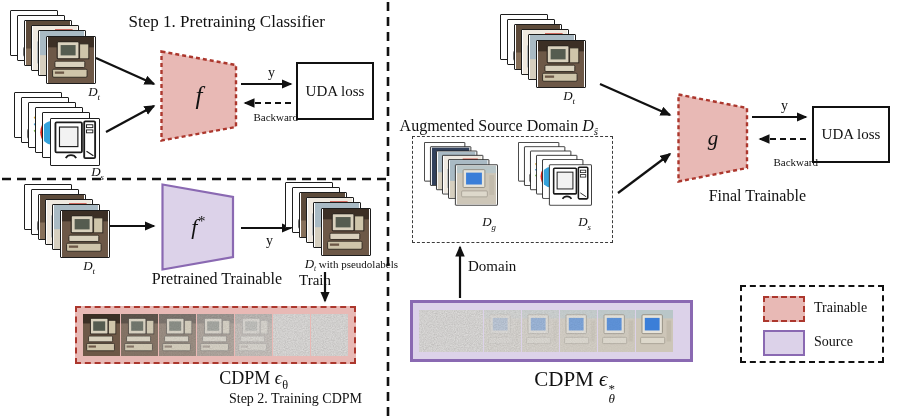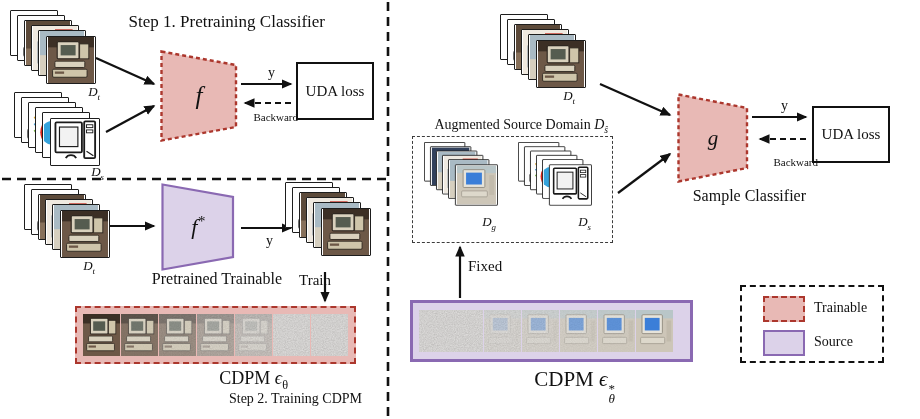--- a/index.html
+++ b/index.html
@@ -304,20 +304,21 @@
         <svg viewBox="0 0 40 40">
           <use href="#dec-photo" xlink:href="#dec-photo"></use>
         </svg>
       </span>
     <span class="card c5">
         <svg viewBox="0 0 40 40">
           <use href="#pc-old" xlink:href="#pc-old"></use>
         </svg>
       </span>
   </div>
+  <div class="lbl" style="left:262px;top:256px;width:136px;font-size:11px"><span class="mi" style="font-size:13px">D</span><sub class="mi">t</sub><span> with pseudolabels</span></div>
   <div class="lbl" style="left:261px;top:272px;width:70px;font-size:15px">Train</div>
 
   <div class="strip" id="strip2">
     <div class="tile">
         <svg class="art" viewBox="0 0 40 40" preserveAspectRatio="none">
           <use href="#pc-old" xlink:href="#pc-old"></use>
         </svg>
         <svg class="noise o0" preserveAspectRatio="none">
           <rect width="100%" height="100%" filter="url(#noiseF)"></rect>
         </svg>
@@ -391,21 +392,21 @@
         </svg>
       </span>
     <span class="card c5">
         <svg viewBox="0 0 40 40">
           <use href="#pc-old" xlink:href="#pc-old"></use>
         </svg>
       </span>
   </div>
   <div class="lbl" style="left:515px;top:88px;width:60px;font-size:13px"><span class="mi">D</span><sub class="mi">t</sub></div>
 
-  <div class="lbl" style="left:400px;top:117px;width:208px;font-size:14px"><span>Augmented Source Domain</span>&nbsp;<span class="mi">D</span><sub class="mi">ŝ</sub></div>
+  <div class="lbl" style="left:390px;top:117px;width:208px;font-size:16px"><span>Augmented Source Domain</span>&nbsp;<span class="mi">D</span><sub class="mi">ŝ</sub></div>
   <div class="dashbox" style="left:412px;top:136px;width:201px;height:107px"></div>
 
   <div class="stack small" style="left:424px;top:142px">
     <span class="card c0"></span>
     <span class="card c1">
         <svg viewBox="0 0 40 40">
           <use href="#dec-darkblue" xlink:href="#dec-darkblue"></use>
         </svg>
       </span>
     <span class="card c2">
@@ -454,29 +455,29 @@
         </svg>
       </span>
     <span class="card c5">
         <svg viewBox="0 0 40 40">
           <use href="#pc-clip" xlink:href="#pc-clip"></use>
         </svg>
       </span>
   </div>
   <div class="lbl" style="left:531px;top:214px;width:60px;font-size:13px"><span class="mi">D</span><sub class="mi">s</sub></div>
 
-  <div class="lbl" style="left:468px;top:258px;width:80px;font-size:15px;text-align:left">Fixed</div>
+  <div class="lbl" style="left:468px;top:258px;width:80px;font-size:15px;text-align:left">Domain</div>
 
   <div class="trap" style="left:677px;top:93px;width:72px;height:90px">
     <svg width="72" height="90">
         <polygon points="1.5,1.5 70,15 70,75 1.5,88.5" fill="#e8b9b5" stroke="#ac372d" stroke-width="2.4" stroke-dasharray="4 3"></polygon>
       </svg>
     <span class="letter" style="font-size:21px">g</span>
   </div>
-  <div class="lbl" style="left:658px;top:187px;width:148px;font-size:16px">Sample Classifier</div>
+  <div class="lbl" style="left:658px;top:187px;width:148px;font-size:16px">Final Trainable</div>
 
   <div class="lbl" style="left:768px;top:98px;width:20px;font-size:14px">y</div>
   <div class="udabox" style="left:812px;top:106px;width:74px;height:53px">
       <span>UDA loss</span>
     </div>
   <div class="lbl" style="left:752px;top:156px;width:66px;font-size:11px">Backward</div>
 
   <div class="strip" id="strip3">
     <div class="tile wide">
         <svg class="noise o5" preserveAspectRatio="none">

